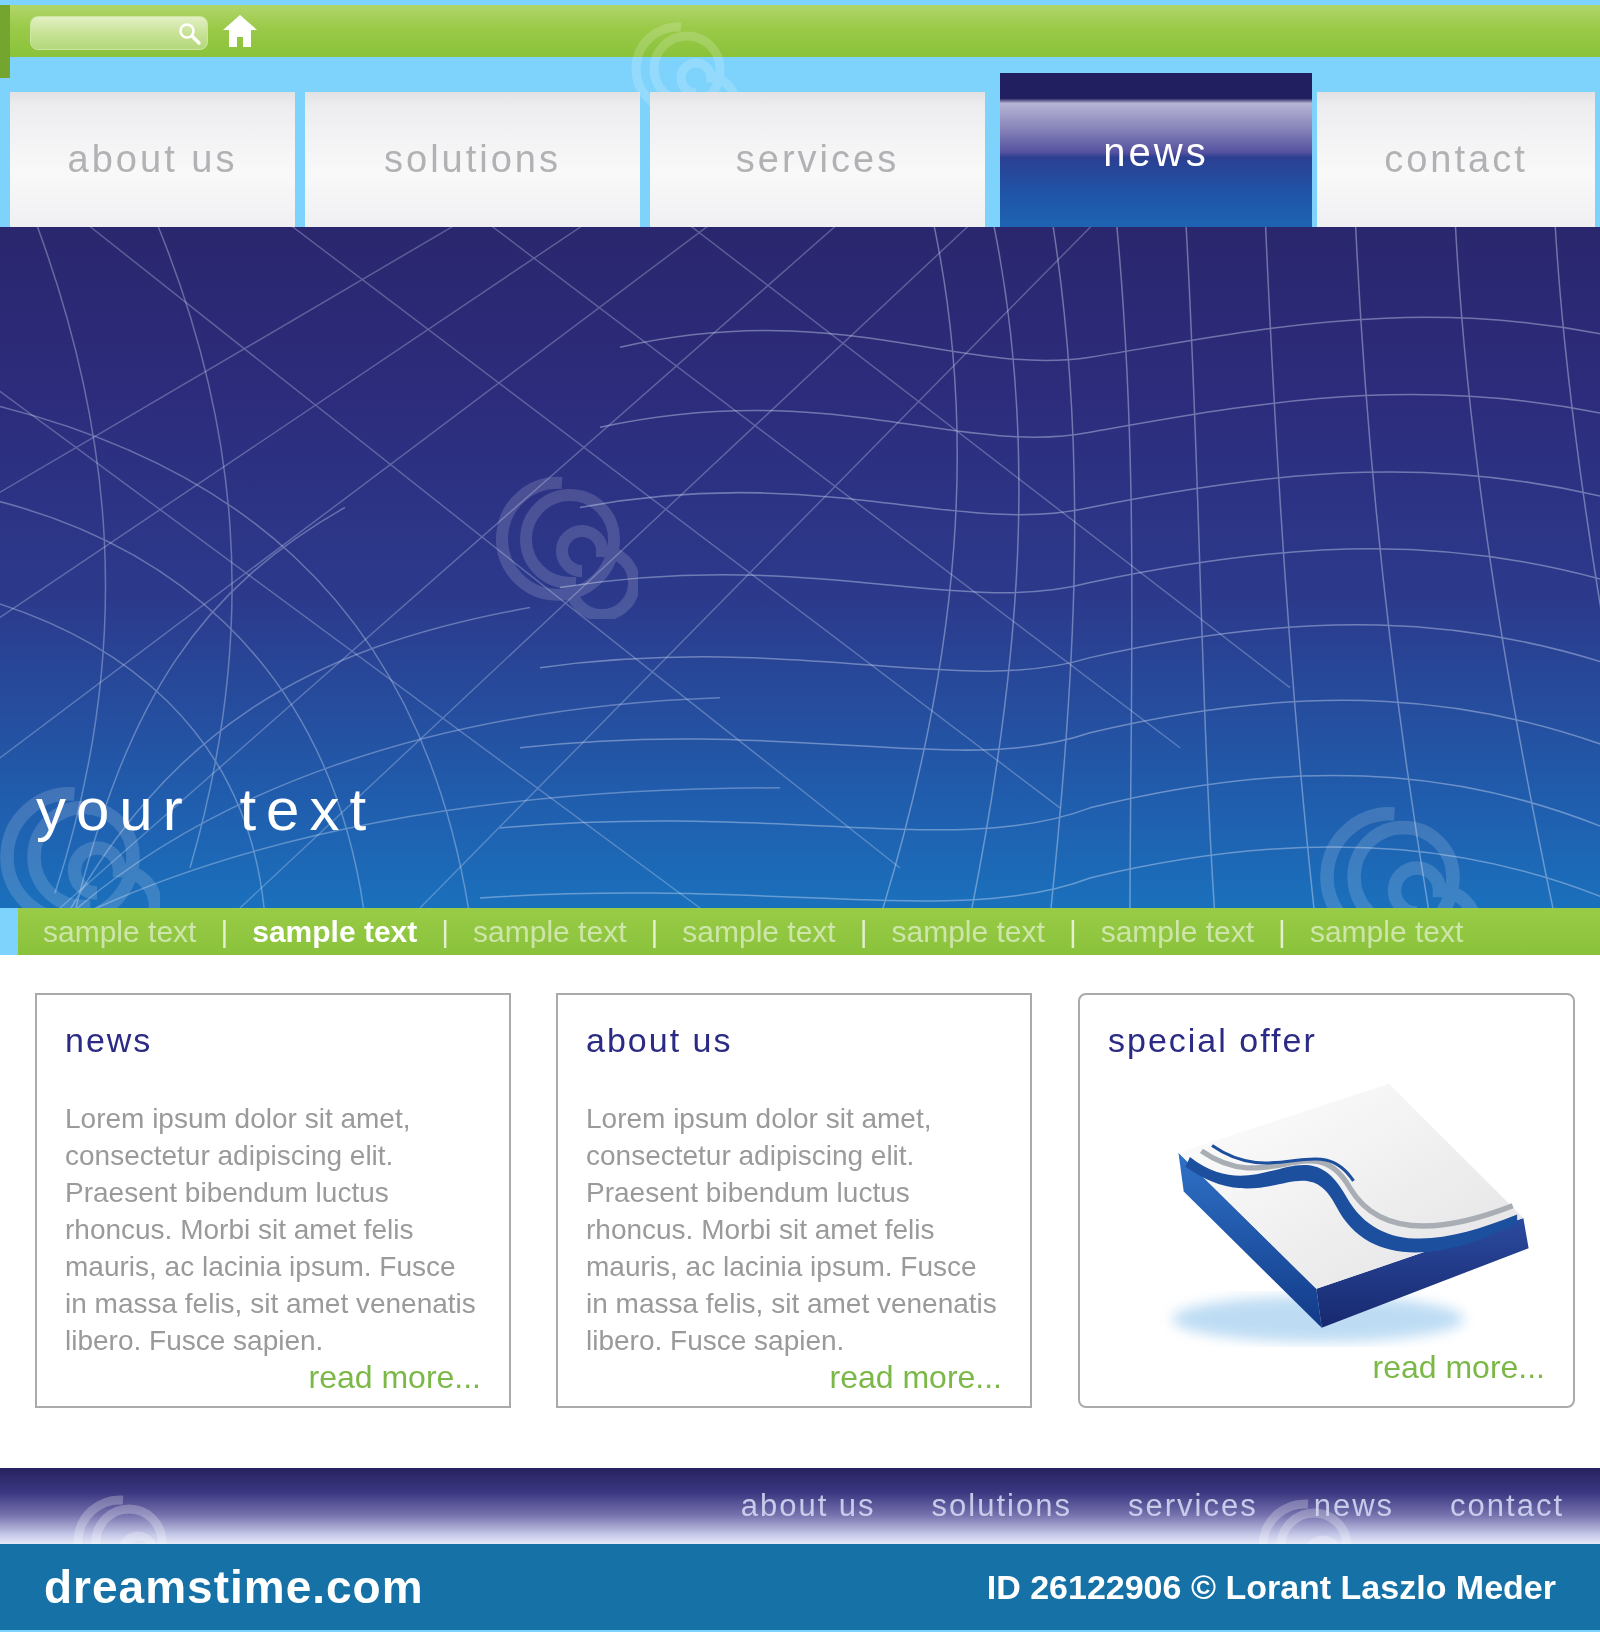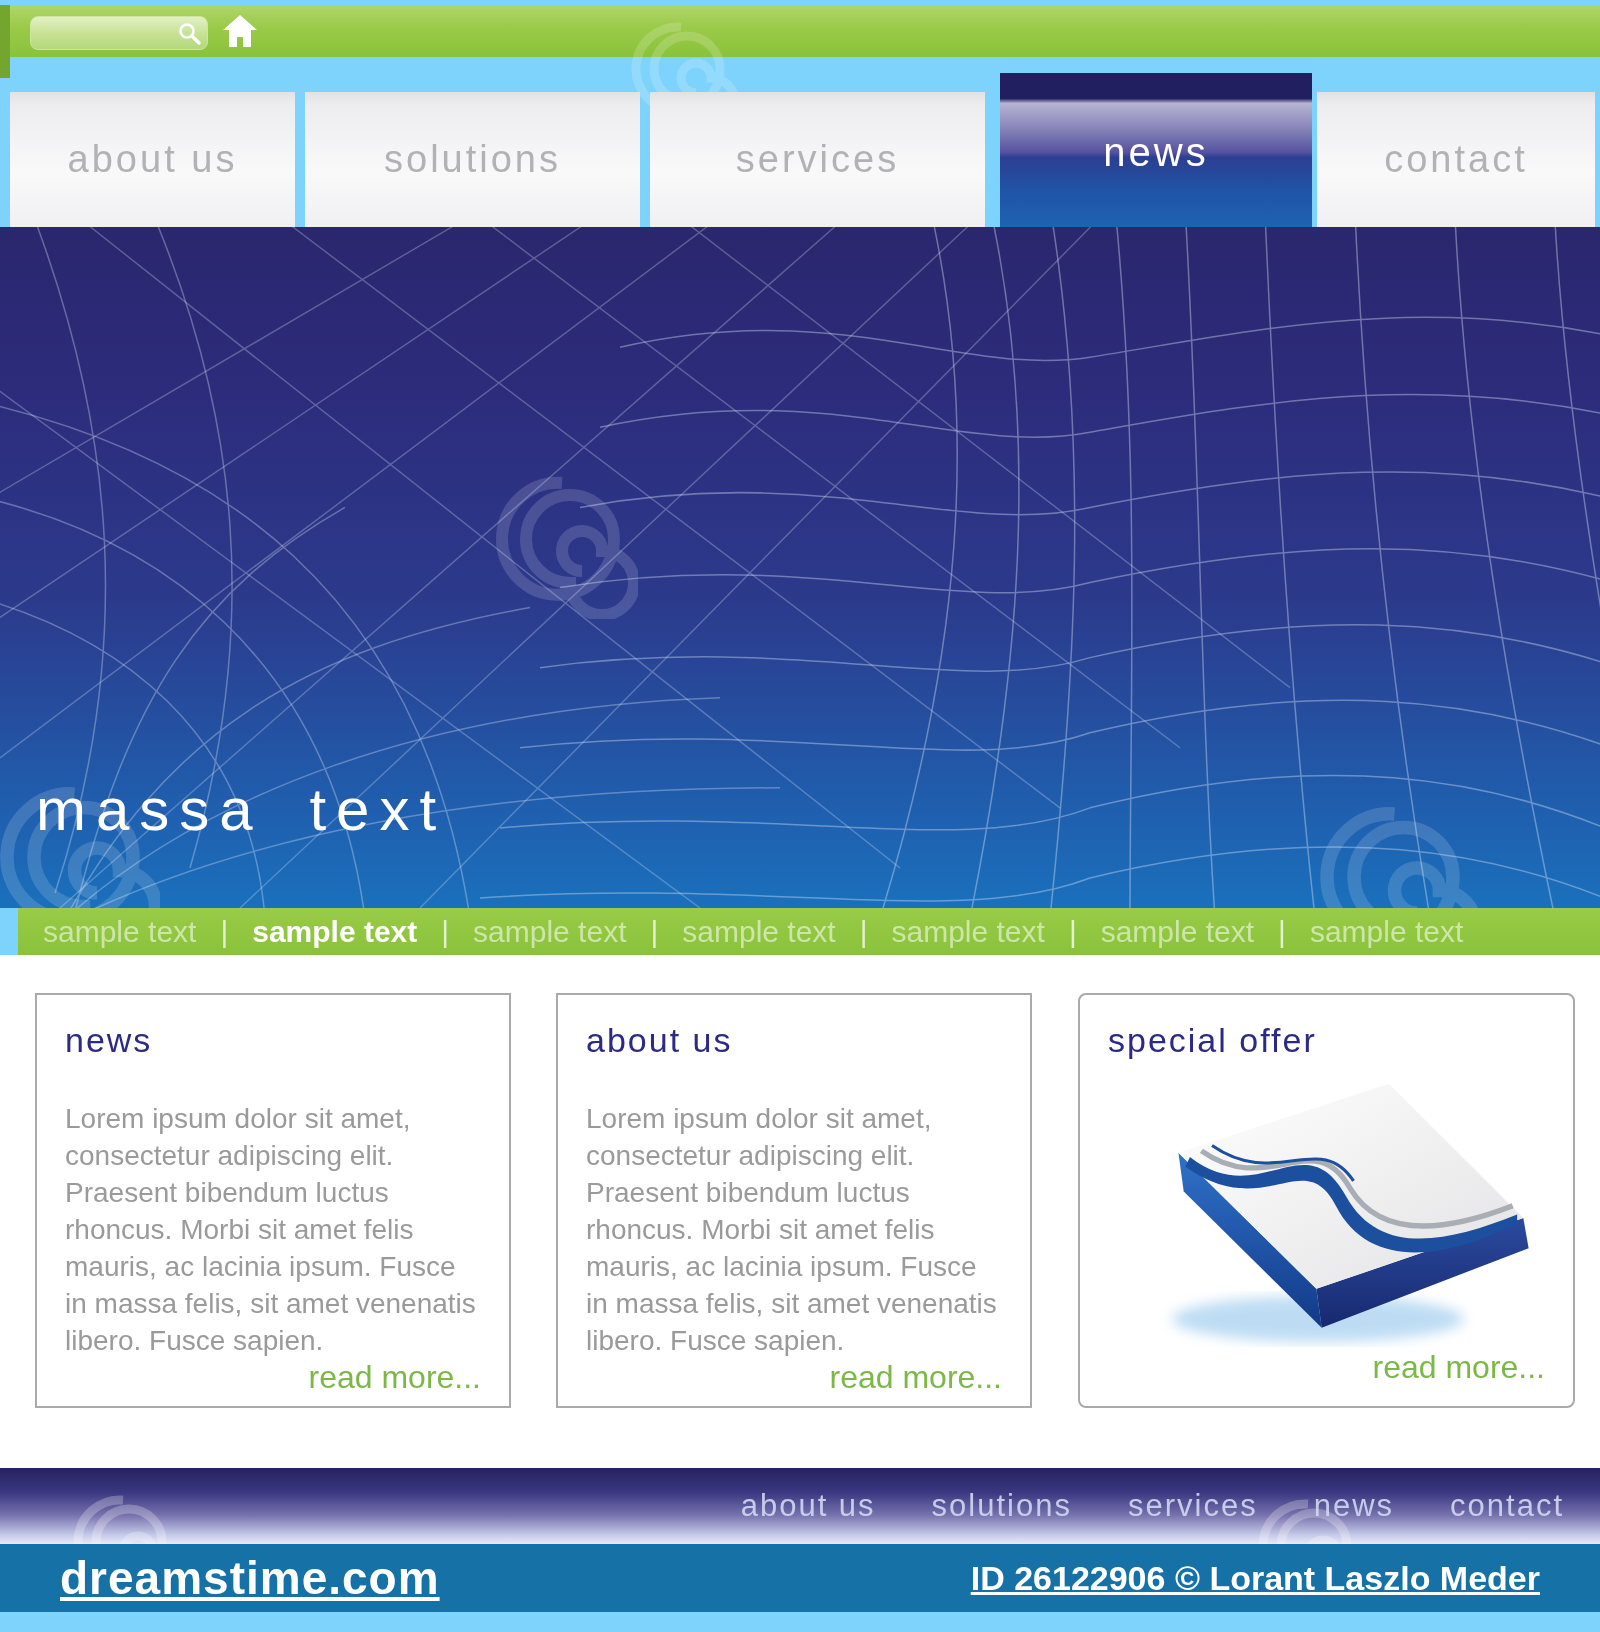--- a/index.html
+++ b/index.html
@@ -62,23 +62,23 @@
   .card-image{align-self:center;margin-top:6px;}
 
   
   .footer{position:absolute;top:1468px;left:0;width:1600px;height:76px;overflow:hidden;
     background:linear-gradient(180deg,#262260 0%,#3b3781 32%,#7672ae 62%,#c6c9e8 88%,#e7eaf8 100%);
     display:flex;align-items:center;justify-content:flex-end;gap:56px;
     padding-right:36px;box-sizing:border-box;}
   .flink{color:#d2d8f2;font-size:31px;letter-spacing:2px;opacity:.9;cursor:pointer;white-space:nowrap;}
 
   
-  .brandbar{position:absolute;top:1544px;left:0;width:1600px;height:68px;background:#1571a6;
+  .brandbar{position:absolute;top:1544px;left:0;width:1600px;height:86px;background:#1571a6;
     display:flex;align-items:center;justify-content:space-between;
-    padding:0 60px;box-sizing:border-box;color:#fff;text-decoration:underline;}
+    padding:0 44px;box-sizing:border-box;color:#fff;}
   .brand-name{font-size:46px;font-weight:bold;letter-spacing:1px;}
   .brand-credit{font-size:34px;font-weight:bold;}
 </style>
 </head>
 <body>
 
 <div class="page">
 
   <div class="topbar">
     <div class="topbar-accent"></div>
@@ -154,21 +154,21 @@
     </svg>
     <svg class="spiral" style="left:478px;top:232px" width="160" height="160" viewBox="0 0 40 40">
       <path d="M21 6 a14 14 0 1 0 13 14 a11 11 0 1 0 -11 11 a8 8 0 1 0 8 -8 a5 5 0 1 0 -5 5" fill="none" stroke="#ffffff" stroke-width="3" opacity="0.15"></path>
     </svg>
     <svg class="spiral" style="left:-20px;top:540px" width="180" height="180" viewBox="0 0 40 40">
       <path d="M21 6 a14 14 0 1 0 13 14 a11 11 0 1 0 -11 11 a8 8 0 1 0 8 -8 a5 5 0 1 0 -5 5" fill="none" stroke="#ffffff" stroke-width="3" opacity="0.15"></path>
     </svg>
     <svg class="spiral" style="left:1300px;top:560px" width="180" height="180" viewBox="0 0 40 40">
       <path d="M21 6 a14 14 0 1 0 13 14 a11 11 0 1 0 -11 11 a8 8 0 1 0 8 -8 a5 5 0 1 0 -5 5" fill="none" stroke="#ffffff" stroke-width="3" opacity="0.15"></path>
     </svg>
-    <div class="hero-title">massa text</div>
+    <div class="hero-title">your text</div>
   </div>
 
   <div class="ticker">
     <span class="item">sample text</span>
     <span class="sep">|</span>
     <span class="item active">sample text</span>
     <span class="sep">|</span>
     <span class="item">sample text</span>
     <span class="sep">|</span>
     <span class="item">sample text</span>

